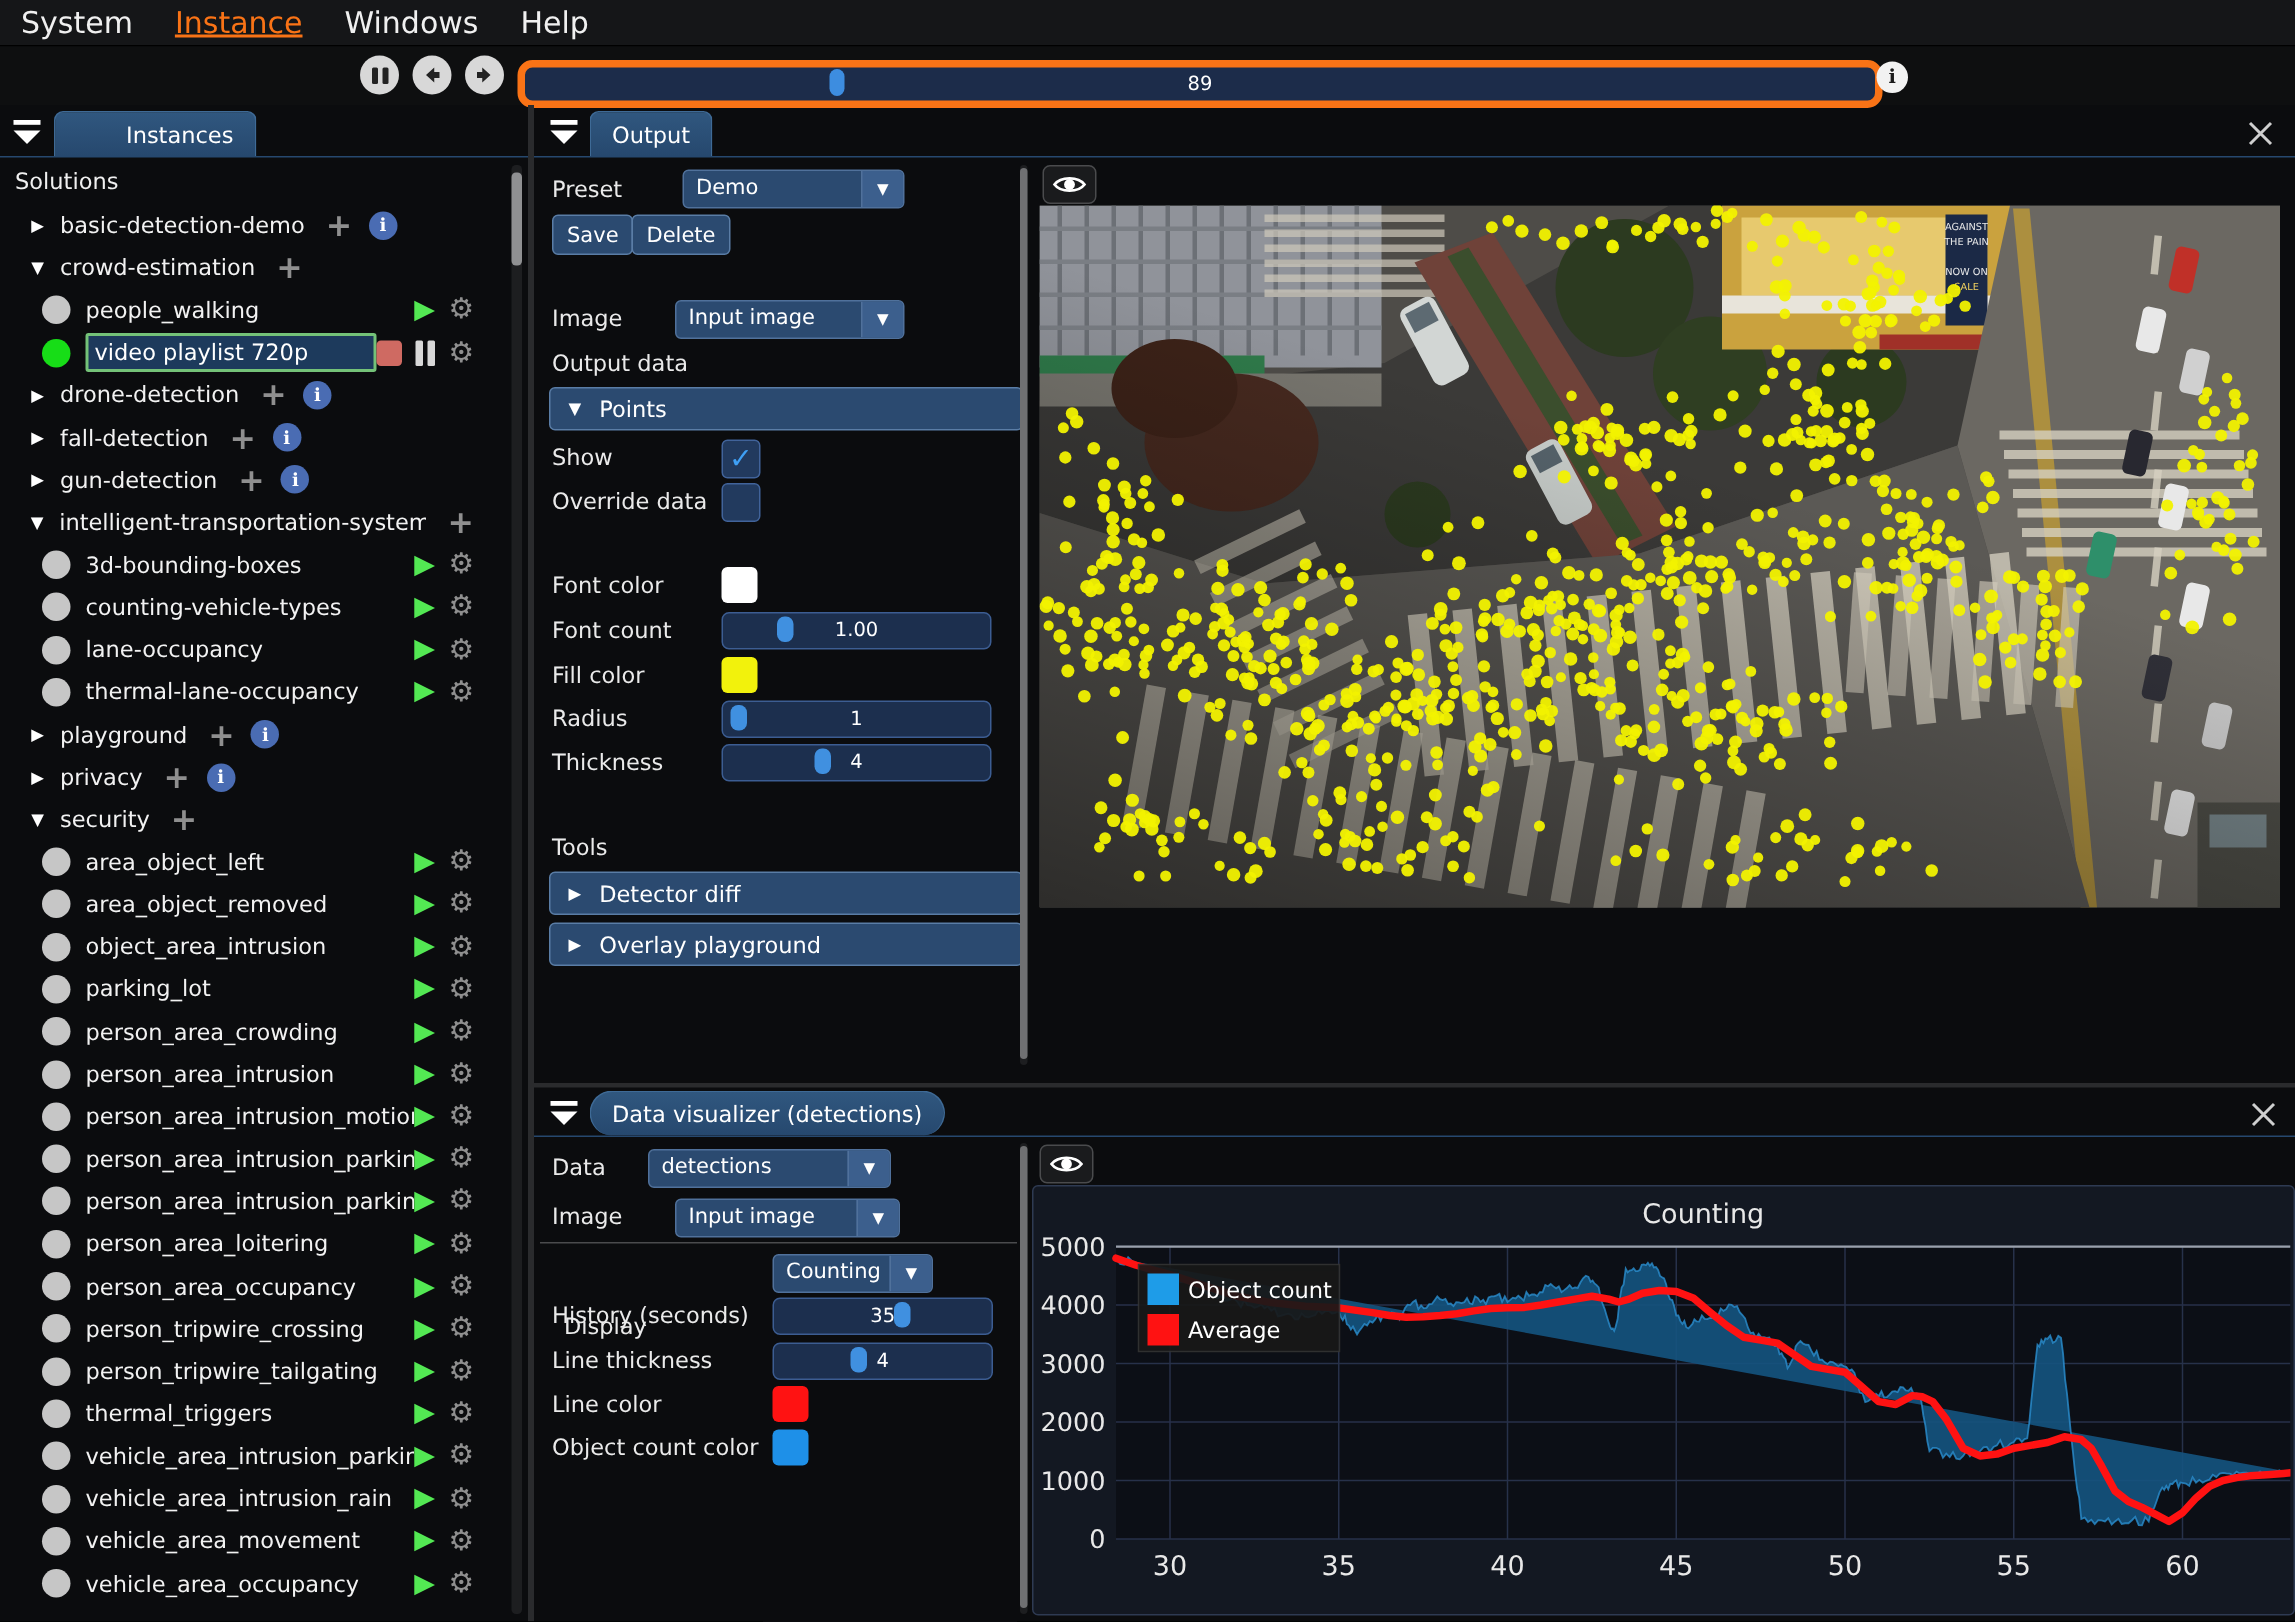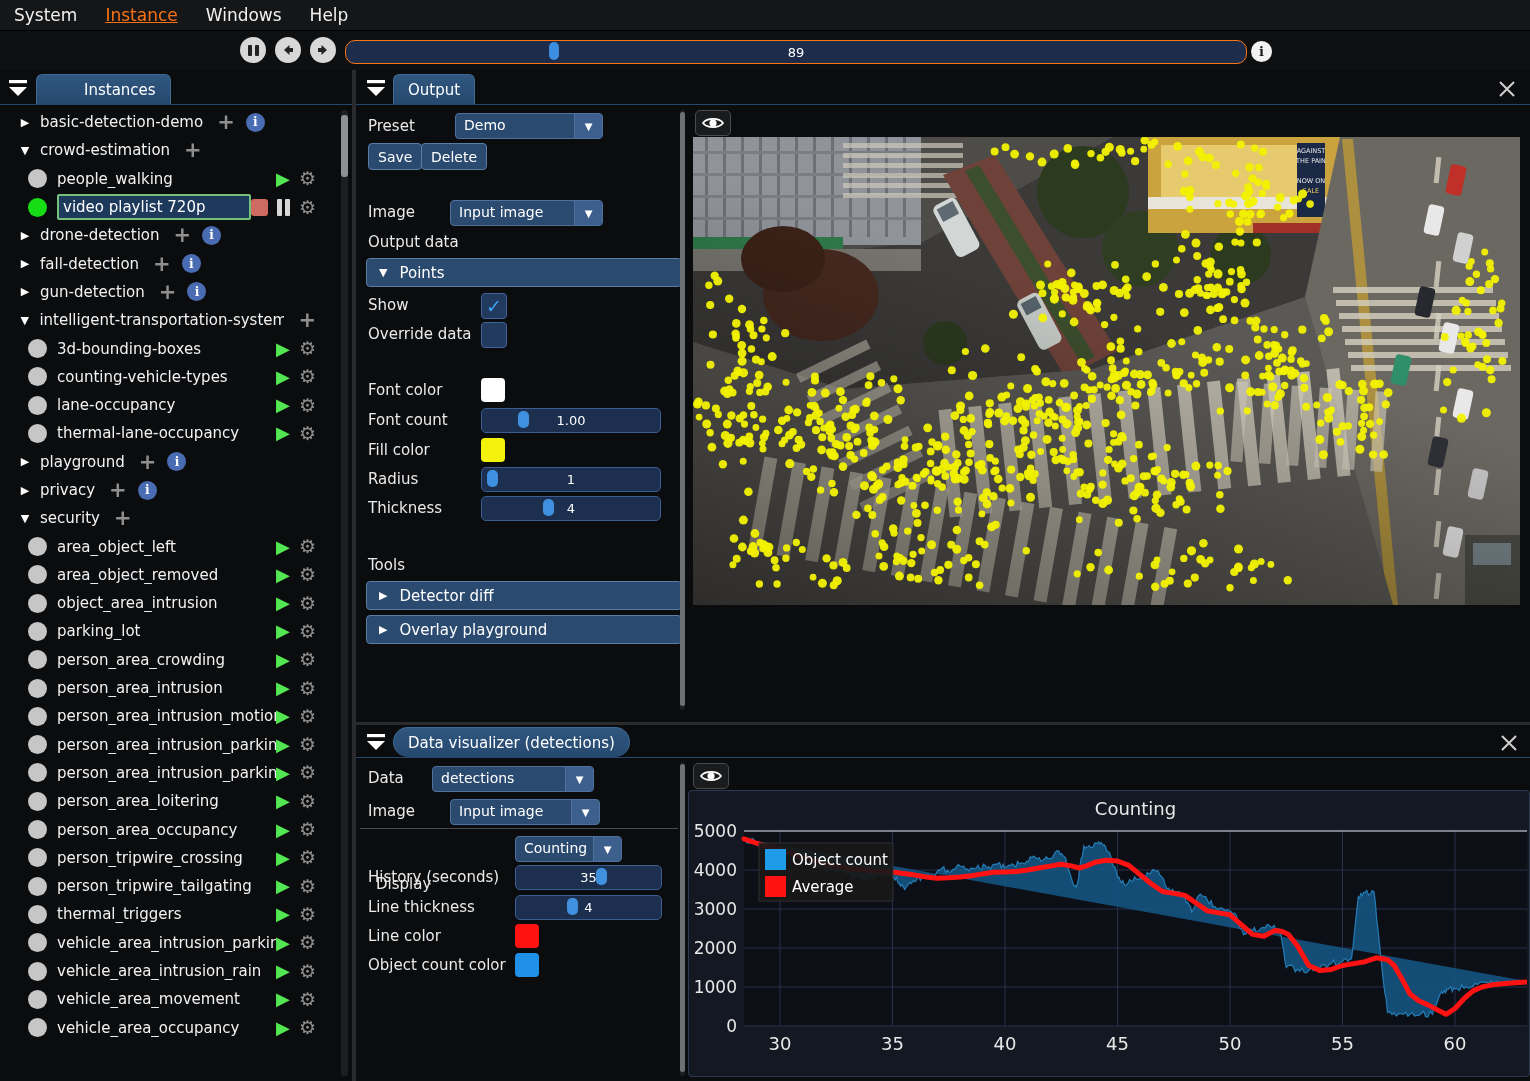--- a/index.html
+++ b/index.html
@@ -1,24 +1,24 @@
 <!DOCTYPE html>
 <html><head>
 <meta charset="utf-8">
 <style>
   html,body{margin:0;padding:0;background:#000;}
   #app{position:relative;width:1530px;height:1081px;background:#0b0c0e;overflow:hidden;
        font-family:"DejaVu Sans","Liberation Sans",sans-serif;color:#eaeaea;}
   
   #menubar{position:absolute;left:0;top:0;width:1530px;height:30px;background:#151618;border-bottom:1px solid #000;display:flex;align-items:center;}
-  .menu-item{font-size:17px;color:#f0f0f0;padding:0 14px;height:30px;display:flex;align-items:center;cursor:default;}
+  .menu-item{font-size:20px;color:#f0f0f0;padding:0 14px;height:30px;display:flex;align-items:center;cursor:default;}
   .menu-item.active{color:#f97316;text-decoration:underline;}
   #toolbar{position:absolute;left:0;top:31px;width:1530px;height:39px;background:#0e0f10;}
   .circlebtn{position:absolute;top:37px;width:26px;height:26px;border-radius:50%;background:#d8d8d8;display:flex;align-items:center;justify-content:center;}
-  #bigslider{position:absolute;left:345px;top:40px;width:900px;height:22px;background:#1c2c4a;border:1px solid #f97316;border-radius:10px;}
+  #bigslider{position:absolute;left:345px;top:40px;width:900px;height:22px;background:#1c2c4a;border:5px solid #f97316;border-radius:10px;}
   #bigslider .sv{position:absolute;inset:0;display:flex;align-items:center;justify-content:center;font-size:13px;color:#fff;}
   #bigslider .sh{position:absolute;top:1px;width:10px;height:18px;background:#3d8de0;border-radius:5px;}
   #toolbar-info{position:absolute;left:1251px;top:41px;width:21px;height:21px;border-radius:50%;background:#f2f2f2;color:#1a1a1a;font-weight:bold;font-size:13px;display:flex;align-items:center;justify-content:center;font-family:"DejaVu Serif",serif;}
   
   .vdiv{position:absolute;background:#2a2b2d;}
   .tab{position:absolute;height:29px;background:linear-gradient(#30577f,#26486e);border:1px solid #3e6a96;border-bottom:none;border-radius:6px 6px 0 0;color:#fff;font-size:15px;display:flex;align-items:center;padding:0 14px;white-space:nowrap;}
   .collapse-btn{position:absolute;width:24px;height:24px;display:flex;align-items:center;justify-content:center;}
   .close-btn{position:absolute;width:20px;height:20px;}
   .label{position:absolute;font-size:15px;color:#eaeaea;white-space:nowrap;}
   .dd{position:absolute;height:24px;background:#2b4a70;border:1px solid #50719b;border-radius:4px;display:flex;overflow:hidden;}
@@ -96,20 +96,21 @@
   <div class="vdiv" style="left:352px;top:70px;width:4px;height:1011px;"></div>
   <div class="collapse-btn" style="left:6px;top:76px;">
     <svg width="22" height="18" viewBox="0 0 22 18">
         <rect x="2" y="1" width="18" height="3.2" fill="#fff"></rect>
         <path d="M2 8 L20 8 L11 17 Z" fill="#fff"></path>
       </svg>
   </div>
   <div class="tab" style="left:36px;top:74px;padding-left:47px;">Instances</div>
   <div class="hline" style="left:0;top:104px;width:352px;height:1px;background:#26486e;"></div>
   <div id="tree">
+    <div class="solutions">Solutions</div>
     <div id="tree-rows">
         <div class="tree-row">
           <span class="tree-arrow">▶</span>
           <span class="tree-label lvl1">basic-detection-demo</span>
           <span class="plus">+</span>
           <span class="info-i">i</span>
           <span class="rc"></span>
         </div>
         <div class="tree-row">
           <span class="tree-arrow">▼</span>

